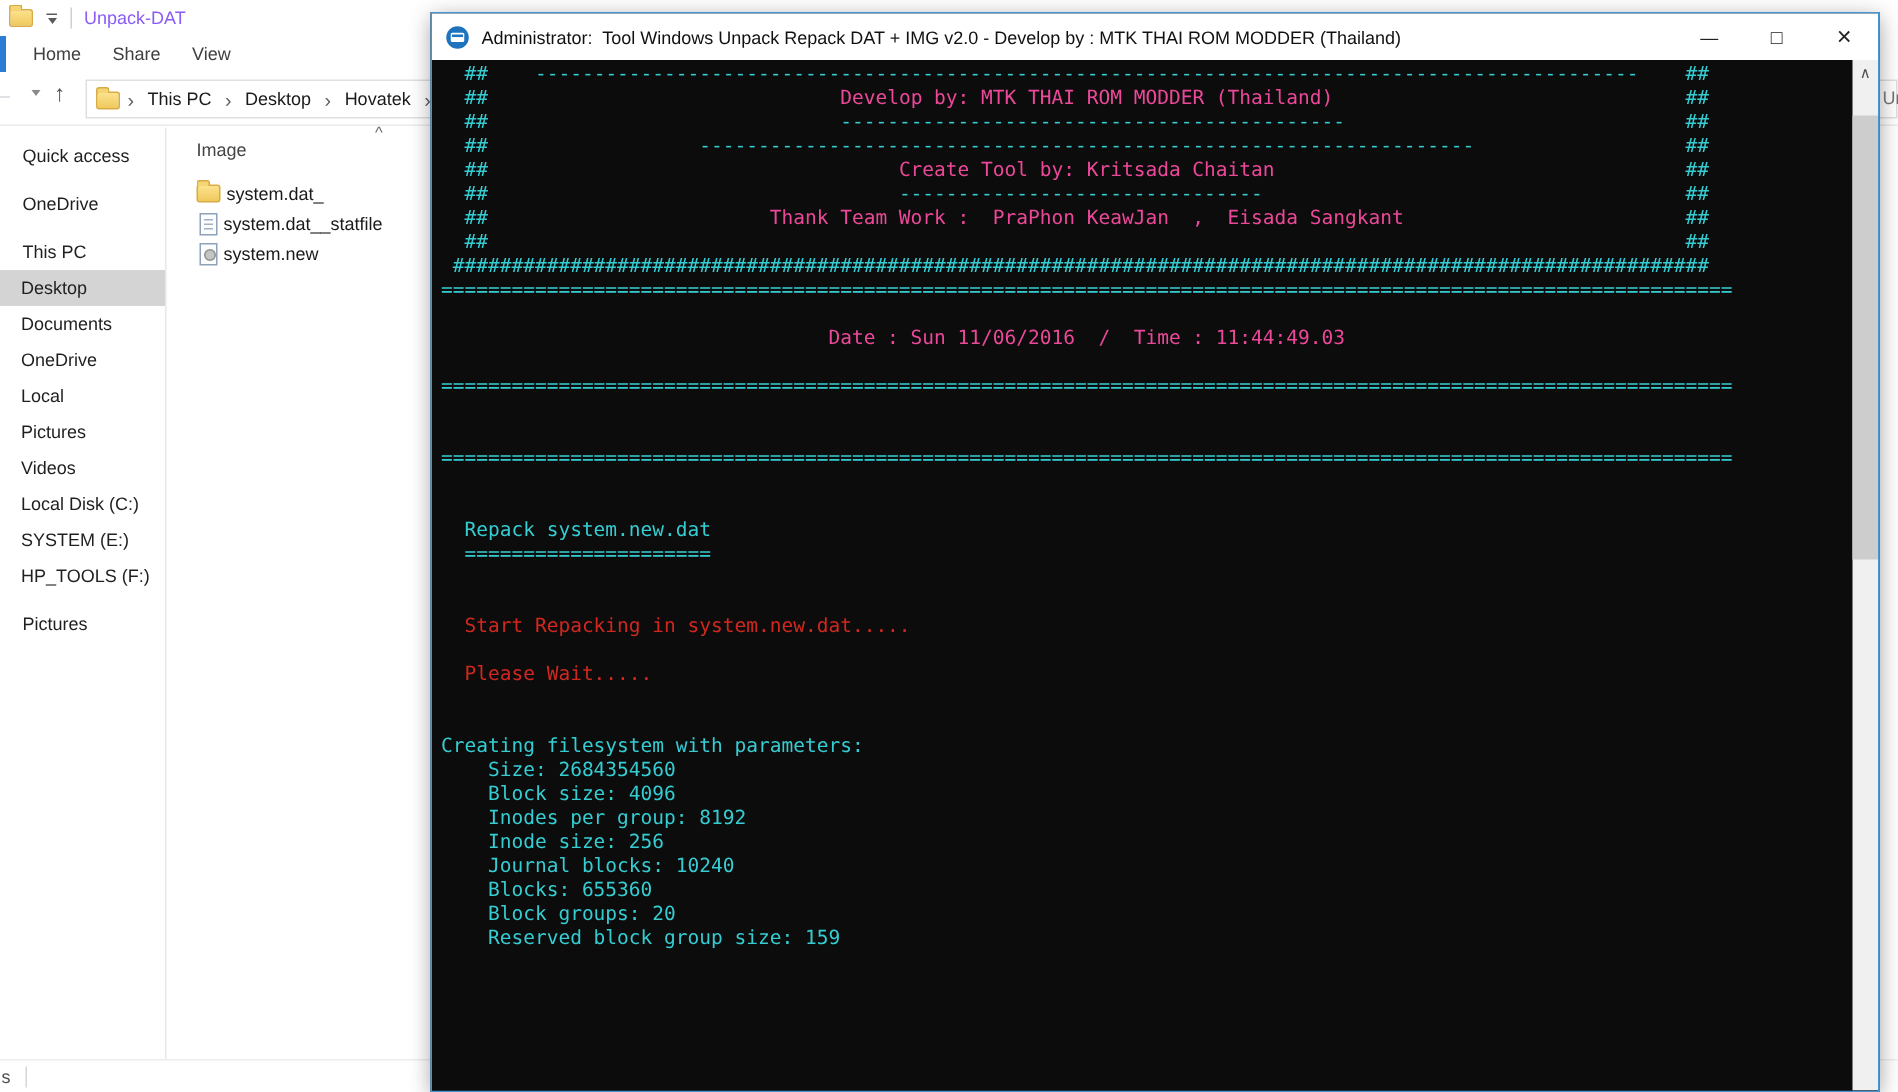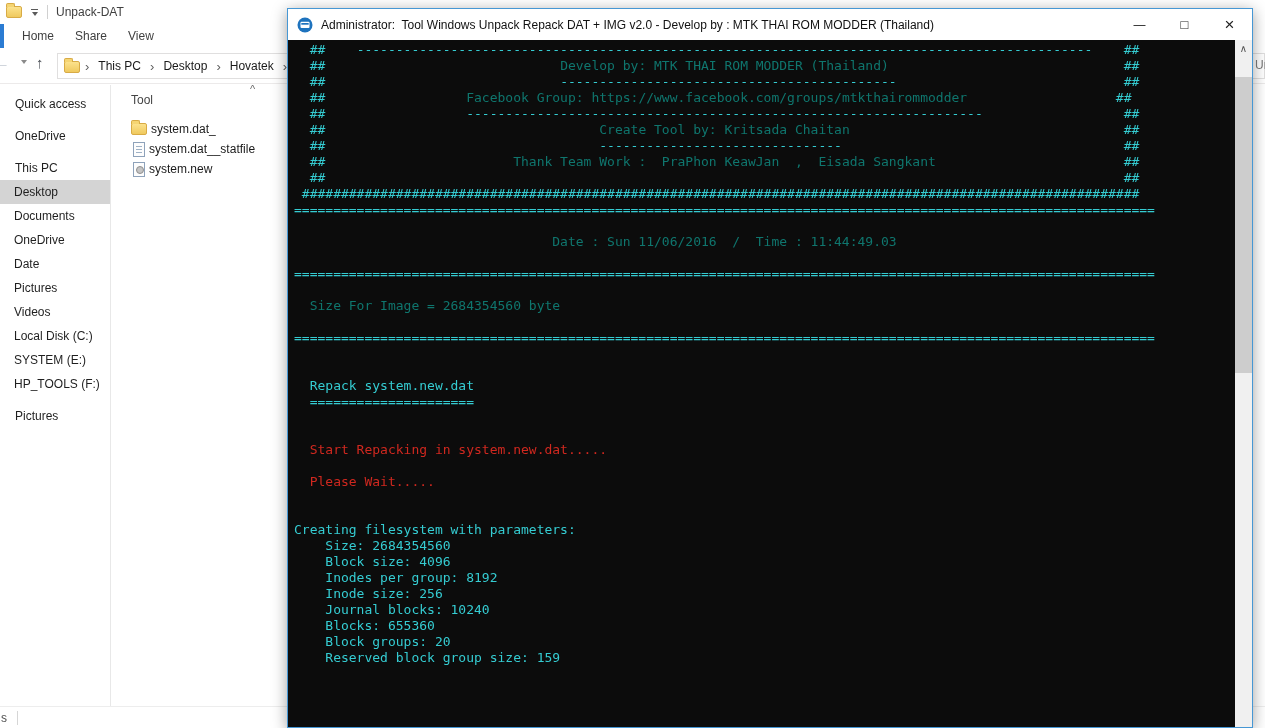--- a/index.html
+++ b/index.html
@@ -12,21 +12,21 @@
   .ex-titlebar { height:24px; display:flex; align-items:center; padding-left:6px; }
   .folder-ico { position:relative; width:16px; height:12px; flex:0 0 auto;
     background:linear-gradient(#fce28c,#efc95e); border:1px solid #d8ab45; border-radius:2px; }
   .folder-ico::before { content:""; position:absolute; top:-4px; left:-1px; width:7px; height:3px;
     background:#f5d573; border:1px solid #d8ab45; border-bottom:none; border-radius:2px 2px 0 0; }
   .qat-arrow { display:inline-flex; flex-direction:column; align-items:center; margin-left:9px; }
   .qat-arrow .bar { width:7px; height:1px; background:#5a5a5a; margin-bottom:2px; }
   .chev-down { width:0; height:0; border-left:3.5px solid transparent;
     border-right:3.5px solid transparent; border-top:4px solid #5a5a5a; }
   .qat-sep { width:1px; height:14px; background:#d0d0d0; margin:0 8px 0 9px; }
-  .ex-title { font-size:12px; color:#404040; }
+  .ex-title { font-size:12px; color:#8b5cf6; }
 
   .ribbon { position:relative; height:24px; }
   .file-sliver { position:absolute; left:0; top:0; width:4px; height:24px; background:#2b7cd3; }
   .tabs { display:flex; margin-left:16px; }
   .rtab { font-size:12px; color:#3f3f3f; padding:5px 15px 5px 6px; }
 
   .navbar { position:relative; height:36px; border-bottom:1px solid #eceaea; }
   .nav-back { position:absolute; left:-6px; top:6px; font-size:16px; color:#c3cad2; }
   .nav-chev { position:absolute; left:21px; top:16px; }
   .nav-chev .chev-down { border-top-color:#8a8a8a; }
@@ -82,21 +82,21 @@
   .ctl { width:45px; height:31px; display:flex; align-items:center; justify-content:center;
     font-size:12px; color:#222; }
   .ctl.close { font-size:17px; font-weight:400; }
   .ctl.max { font-size:13px; }
 
   .con-body { position:relative; width:964px; height:687px; background:#0c0c0c; overflow:hidden; }
   .con-output { position:absolute; left:6px; top:2px; right:17px; }
   .cline { height:16px; line-height:16px; white-space:pre;
     font-family:"DejaVu Sans Mono","Liberation Mono",monospace; font-size:13px; }
   .cc-c { color:#35ccd2; }
-  .cc-w { color:#0f766e; }
+  .cc-w { color:#ec4899; }
   .cc-r { color:#d0281f; }
 
   .con-scrollbar { position:absolute; right:0; top:0; width:17px; height:687px; background:#f0f0f0; }
   .scroll-up { position:absolute; top:0; left:0; width:17px; height:17px; display:flex;
     align-items:center; justify-content:center; font-size:10px; color:#505050; }
   .scroll-thumb { position:absolute; left:0; top:37px; width:17px; height:296px; background:#cdcdcd; }
 </style>
 </head>
 <body>
 
@@ -153,21 +153,21 @@
       <div class="side-item lvl1 sel">
         <span>Desktop</span>
       </div>
       <div class="side-item lvl1">
         <span>Documents</span>
       </div>
       <div class="side-item lvl1">
         <span>OneDrive</span>
       </div>
       <div class="side-item lvl1">
-        <span>Date</span>
+        <span>Local</span>
       </div>
       <div class="side-item lvl1">
         <span>Pictures</span>
       </div>
       <div class="side-item lvl1">
         <span>Videos</span>
       </div>
       <div class="side-item lvl1">
         <span>Local Disk (C:)</span>
       </div>
@@ -178,21 +178,21 @@
         <span>HP_TOOLS (F:)</span>
       </div>
       <div class="side-item gap">
         <span>Pictures</span>
       </div>
     </aside>
   <div class="vsep"></div>
 
   <section class="filepane">
     <div class="col-header">
-      <span>Tool</span>
+      <span>Image</span>
       <span class="sort">^</span>
     </div>
     <div class="file-rows">
         <div class="file-row">
           <span class="fico folder"></span>
           <span class="fname">system.dat_</span>
         </div>
         <div class="file-row">
           <span class="fico text-file"></span>
           <span class="fname">system.dat__statfile</span>
@@ -224,34 +224,32 @@
       <span class="ctl">—</span>
       <span class="ctl max">□</span>
       <span class="ctl close">×</span>
     </div>
   </div>
   <div class="con-body">
     <div class="con-output">
         <div class="cline"><span class="cc-c">  ##    </span><span class="cc-c">----------------------------------------------------------------------------------------------</span><span class="cc-c">    </span><span class="cc-c">##</span></div>
         <div class="cline"><span class="cc-c">  ##</span><span class="cc-c">                              </span><span class="cc-w">Develop by: MTK THAI ROM MODDER (Thailand)</span><span class="cc-c">                              </span><span class="cc-c">##</span></div>
         <div class="cline"><span class="cc-c">  ##</span><span class="cc-c">                              </span><span class="cc-c">-------------------------------------------</span><span class="cc-c">                             </span><span class="cc-c">##</span></div>
-        <div class="cline"><span class="cc-c">  ##</span><span class="cc-c">                  </span><span class="cc-w">Facebook Group: https://www.facebook.com/groups/mtkthairommodder</span><span class="cc-c">                   </span><span class="cc-c">##</span></div>
         <div class="cline"><span class="cc-c">  ##</span><span class="cc-c">                  </span><span class="cc-c">------------------------------------------------------------------</span><span class="cc-c">                  </span><span class="cc-c">##</span></div>
         <div class="cline"><span class="cc-c">  ##</span><span class="cc-c">                                   </span><span class="cc-w">Create Tool by: Kritsada Chaitan</span><span class="cc-c">                                   </span><span class="cc-c">##</span></div>
         <div class="cline"><span class="cc-c">  ##</span><span class="cc-c">                                   </span><span class="cc-c">-------------------------------</span><span class="cc-c">                                    </span><span class="cc-c">##</span></div>
         <div class="cline"><span class="cc-c">  ##</span><span class="cc-c">                        </span><span class="cc-w">Thank Team Work :  PraPhon KeawJan  ,  Eisada Sangkant</span><span class="cc-c">                        </span><span class="cc-c">##</span></div>
         <div class="cline"><span class="cc-c">  ##</span><span class="cc-c">                                                                                                      </span><span class="cc-c">##</span></div>
         <div class="cline"><span class="cc-c"> </span><span class="cc-c">###########################################################################################################</span></div>
         <div class="cline"><span class="cc-c">==============================================================================================================</span></div>
         <div class="cline">&nbsp;</div>
         <div class="cline"><span class="cc-c">                                 </span><span class="cc-w">Date : Sun 11/06/2016  /  Time : 11:44:49.03</span></div>
         <div class="cline">&nbsp;</div>
         <div class="cline"><span class="cc-c">==============================================================================================================</span></div>
         <div class="cline">&nbsp;</div>
-        <div class="cline"><span class="cc-w">  Size For Image = 2684354560 byte</span></div>
         <div class="cline">&nbsp;</div>
         <div class="cline"><span class="cc-c">==============================================================================================================</span></div>
         <div class="cline">&nbsp;</div>
         <div class="cline">&nbsp;</div>
         <div class="cline"><span class="cc-c">  Repack system.new.dat</span></div>
         <div class="cline"><span class="cc-c">  </span><span class="cc-c">=====================</span></div>
         <div class="cline">&nbsp;</div>
         <div class="cline">&nbsp;</div>
         <div class="cline"><span class="cc-r">  Start Repacking in system.new.dat.....</span></div>
         <div class="cline">&nbsp;</div>

